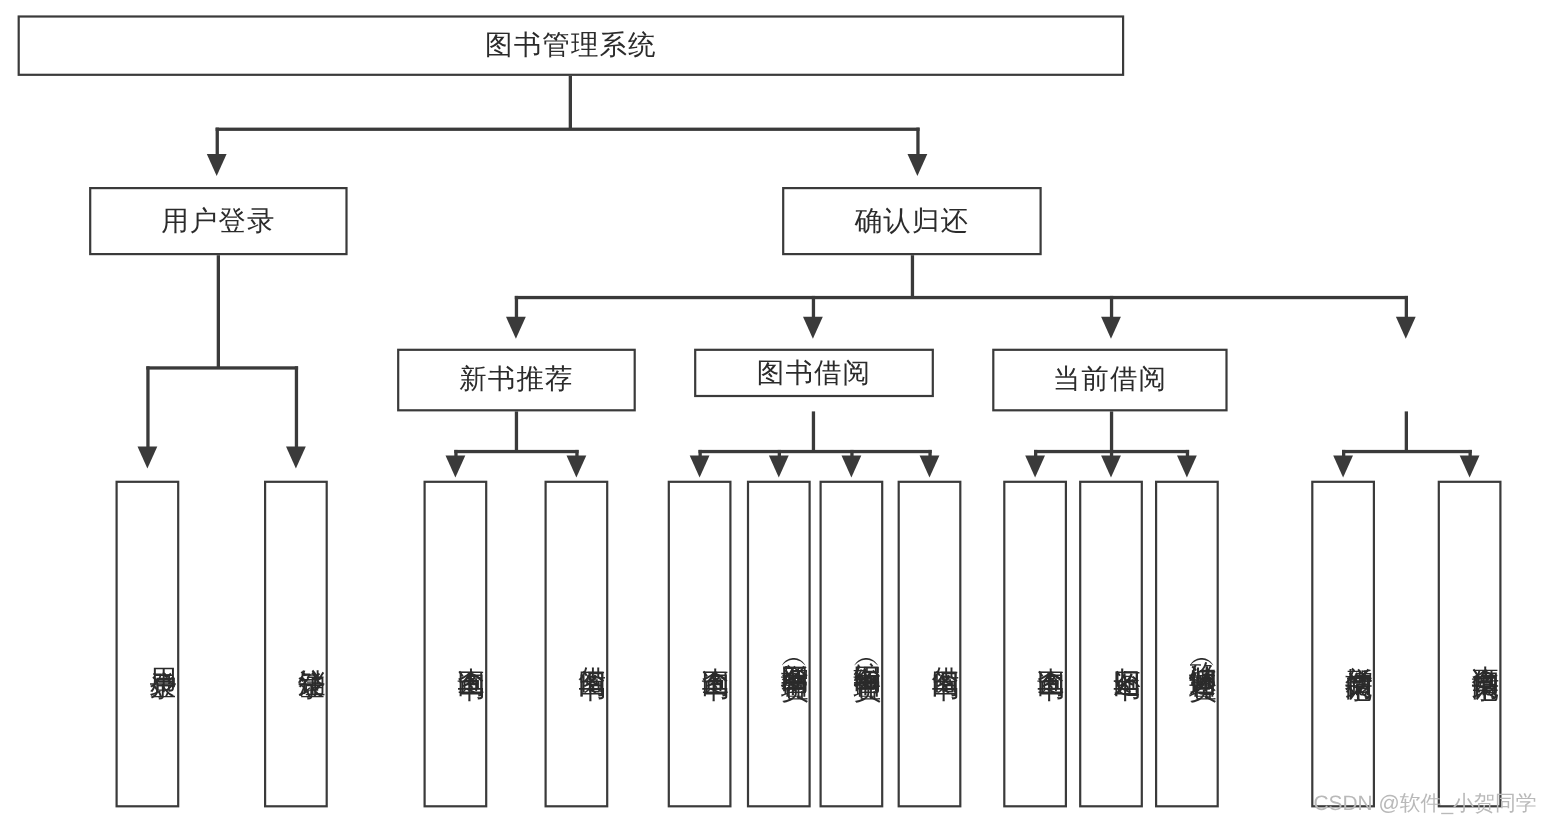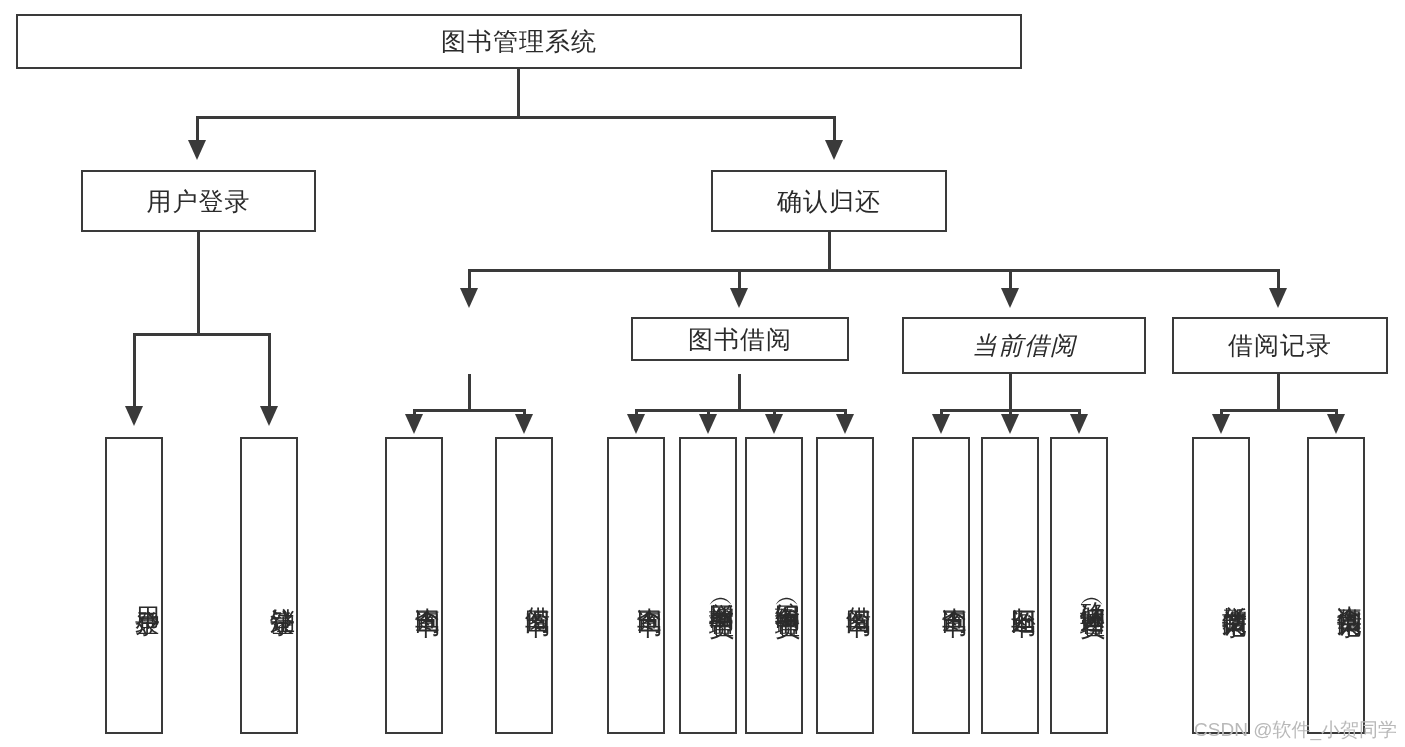--- a/index.html
+++ b/index.html
@@ -92,28 +92,28 @@
   <div class="ln hln" style="left:468px;top:269px;width:812px;height:3px;"></div>
   <div class="ln vln" style="left:468px;top:269px;width:3px;height:22px;"></div>
   <div class="arrow" style="left:460px;top:288px;"></div>
   <div class="ln vln" style="left:738px;top:269px;width:3px;height:22px;"></div>
   <div class="arrow" style="left:730px;top:288px;"></div>
   <div class="ln vln" style="left:1009px;top:269px;width:3px;height:22px;"></div>
   <div class="arrow" style="left:1001px;top:288px;"></div>
   <div class="ln vln" style="left:1277px;top:269px;width:3px;height:22px;"></div>
   <div class="arrow" style="left:1269px;top:288px;"></div>
 
+  <div class="node h" style="left:361px;top:317px;width:217px;height:57px;">
+    <span class="lbl">新书推荐</span>
+  </div>
   <div class="node h" style="left:631px;top:317px;width:218px;height:44px;">
     <span class="lbl">图书借阅</span>
   </div>
-  <div class="node h" style="left:902px;top:317px;width:244px;height:57px;font-style:italic;">
+  <div class="node h" style="left:902px;top:317px;width:214px;height:57px;">
     <span class="lbl">当前借阅</span>
-  </div>
-  <div class="node h" style="left:1172px;top:317px;width:216px;height:57px;">
-    <span class="lbl">借阅记录</span>
   </div>
 
   <div class="ln vln" style="left:468px;top:374px;width:3px;height:37px;"></div>
   <div class="ln hln" style="left:413px;top:409px;width:113px;height:3px;"></div>
   <div class="ln vln" style="left:413px;top:409px;width:3px;height:10px;"></div>
   <div class="arrow" style="left:405px;top:414px;"></div>
   <div class="ln vln" style="left:523px;top:409px;width:3px;height:10px;"></div>
   <div class="arrow" style="left:515px;top:414px;"></div>
 
   <div class="ln vln" style="left:738px;top:374px;width:3px;height:37px;"></div>

